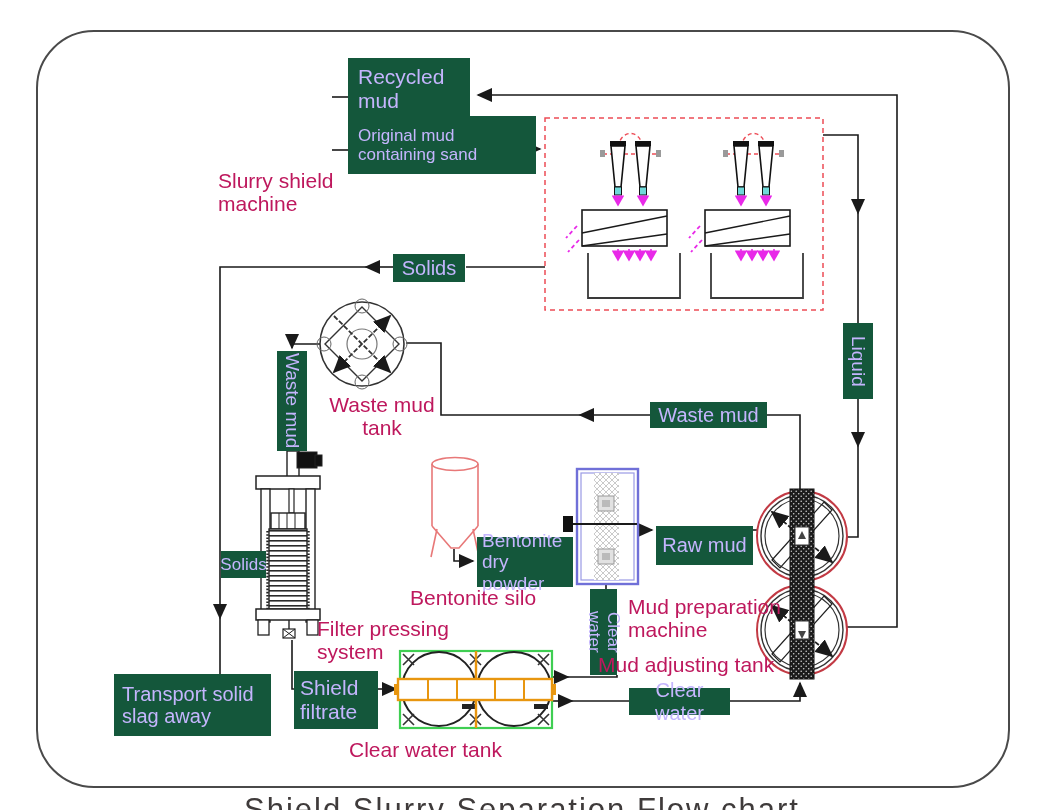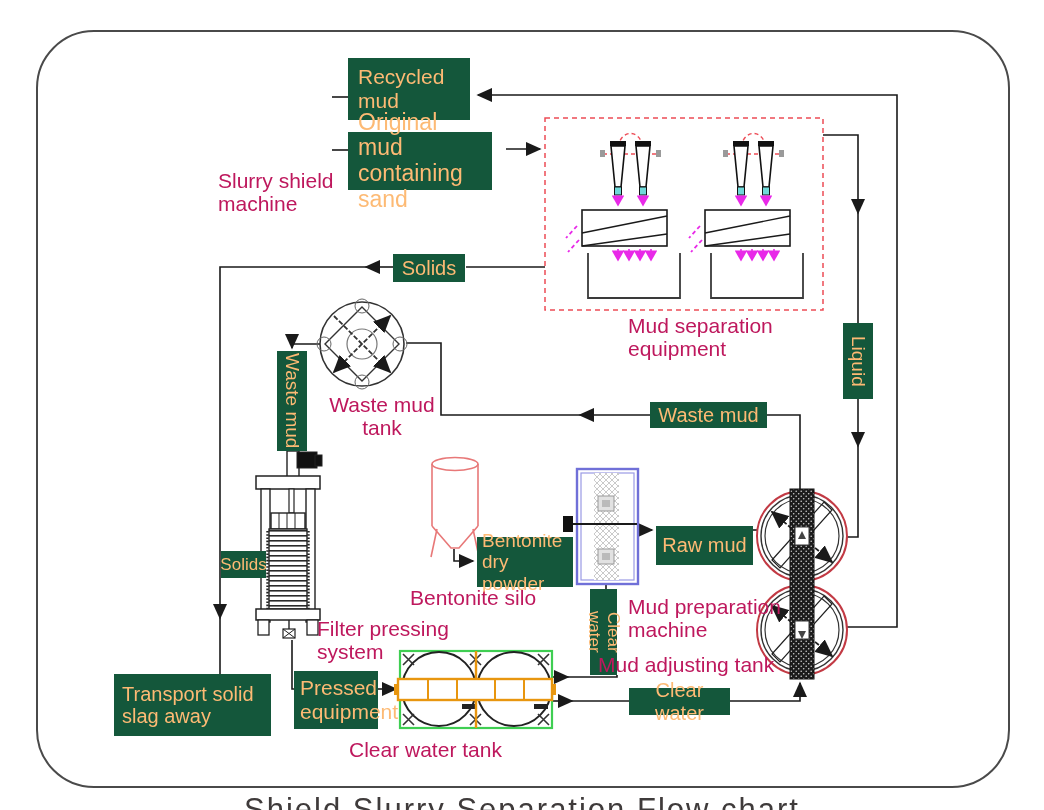--- a/index.html
+++ b/index.html
@@ -1,20 +1,20 @@
 <!DOCTYPE html>
 <html><head>
 <meta charset="utf-8">
 <style>
   html,body{margin:0;padding:0;width:1044px;height:810px;overflow:hidden;background:#fff;
     font-family:"Liberation Sans",sans-serif;}
   #stage{position:absolute;left:0;top:0;width:1044px;height:810px;}
   #frame{position:absolute;left:36px;top:30px;width:970px;height:754px;border:2px solid #4a4a4a;border-radius:58px;}
   svg.layer{position:absolute;left:0;top:0;width:1044px;height:810px;}
-  .gbox{position:absolute;background:#14573B;color:#fdba74;box-sizing:border-box;
+  .gbox{position:absolute;background:#14573B;color:#c4b5fd;box-sizing:border-box;
     display:flex;align-items:center;font-size:20px;line-height:1.12;}
   .gbox.center{justify-content:center;text-align:center;}
   .gbox.pad{padding-left:10px;padding-right:4px;}
   .vbox{writing-mode:vertical-rl;text-orientation:sideways;justify-content:center;text-align:center;}
   .glabel{position:absolute;color:#be185d;font-size:21px;line-height:1.1;}
   .nowrap{white-space:nowrap;}
   #tbm-box{font-family:"Liberation Serif",serif;font-size:37px;letter-spacing:1px;}
   #caption{position:absolute;top:792px;left:50%;transform:translateX(-50%);
     font-size:31px;color:#3f3b3b;white-space:nowrap;letter-spacing:2px;}
 </style>
@@ -205,35 +205,34 @@
       <rect x="534" y="704" width="14" height="5" fill="#222" stroke="none"></rect>
       <path d="M476,651 L476,728" stroke="#E8960F" stroke-width="2.4"></path>
       <rect x="398" y="679" width="154" height="21" fill="#fff" stroke="#E8960F" stroke-width="2.4"></rect>
       <path d="M428,679 L428,700 M457,679 L457,700 M495,679 L495,700 M524,679 L524,700" stroke="#E8960F" stroke-width="2"></path>
       <rect x="394" y="684" width="4" height="11" fill="#E8960F" stroke="none"></rect>
       <rect x="552" y="684" width="4" height="11" fill="#E8960F" stroke="none"></rect>
     </g>
   </svg>
 
   <div class="gbox pad" style="left:348px;top:58px;width:122px;height:62px;font-size:21px;">Recycled mud</div>
-  <div class="gbox pad" style="left:348px;top:132px;width:144px;height:58px;font-size:23px;">Original mud containing sand</div>
+  <div class="gbox pad" style="left:348px;top:116px;width:188px;height:58px;font-size:17px;">Original mud containing sand</div>
   <div class="gbox center" style="left:393px;top:254px;width:72px;height:28px;">Solids</div>
   <div class="gbox center" style="left:650px;top:402px;width:117px;height:26px;">Waste mud</div>
   <div class="gbox vbox" style="left:843px;top:323px;width:30px;height:76px;font-size:19px;">Liquid</div>
   <div class="gbox vbox" style="left:277px;top:351px;width:30px;height:100px;font-size:19px;">Waste mud</div>
   <div class="gbox center" style="left:221px;top:551px;width:45px;height:27px;font-size:17px;">Solids</div>
   <div class="gbox pad" style="left:477px;top:537px;width:96px;height:50px;font-size:19px;padding-left:5px;">Bentonite dry powder</div>
   <div class="gbox center" style="left:656px;top:526px;width:97px;height:39px;">Raw mud</div>
   <div class="gbox vbox" style="left:590px;top:589px;width:27px;height:86px;font-size:17px;">Clear water</div>
   <div class="gbox center" style="left:629px;top:688px;width:101px;height:27px;">Clear water</div>
-  <div class="gbox pad" style="left:294px;top:671px;width:84px;height:58px;font-size:21px;padding-left:6px;">Pressed equipment</div>
+  <div class="gbox pad" style="left:294px;top:671px;width:84px;height:58px;font-size:21px;padding-left:6px;">Shield filtrate</div>
   <div class="gbox pad" style="left:114px;top:674px;width:157px;height:62px;padding-left:8px;">Transport solid slag away</div>
 
   <div class="glabel" style="left:218px;top:169px;width:140px;">Slurry shield machine</div>
-  <div class="glabel" style="left:628px;top:314px;width:170px;">Mud separation equipment</div>
   <div class="glabel" style="left:322px;top:393px;width:120px;text-align:center;">Waste mud tank</div>
   <div class="glabel nowrap" style="left:410px;top:586px;text-align:center;">Bentonite silo</div>
   <div class="glabel" style="left:317px;top:617px;width:145px;">Filter pressing system</div>
   <div class="glabel" style="left:628px;top:587px;width:160px;margin-top:8px;">Mud preparation machine</div>
   <div class="glabel nowrap" style="left:598px;top:653px;">Mud adjusting tank</div>
   <div class="glabel nowrap" style="left:349px;top:738px;">Clear water tank</div>
 
   <div id="caption">Shield Slurry Separation Flow chart</div>
 </div>
 

